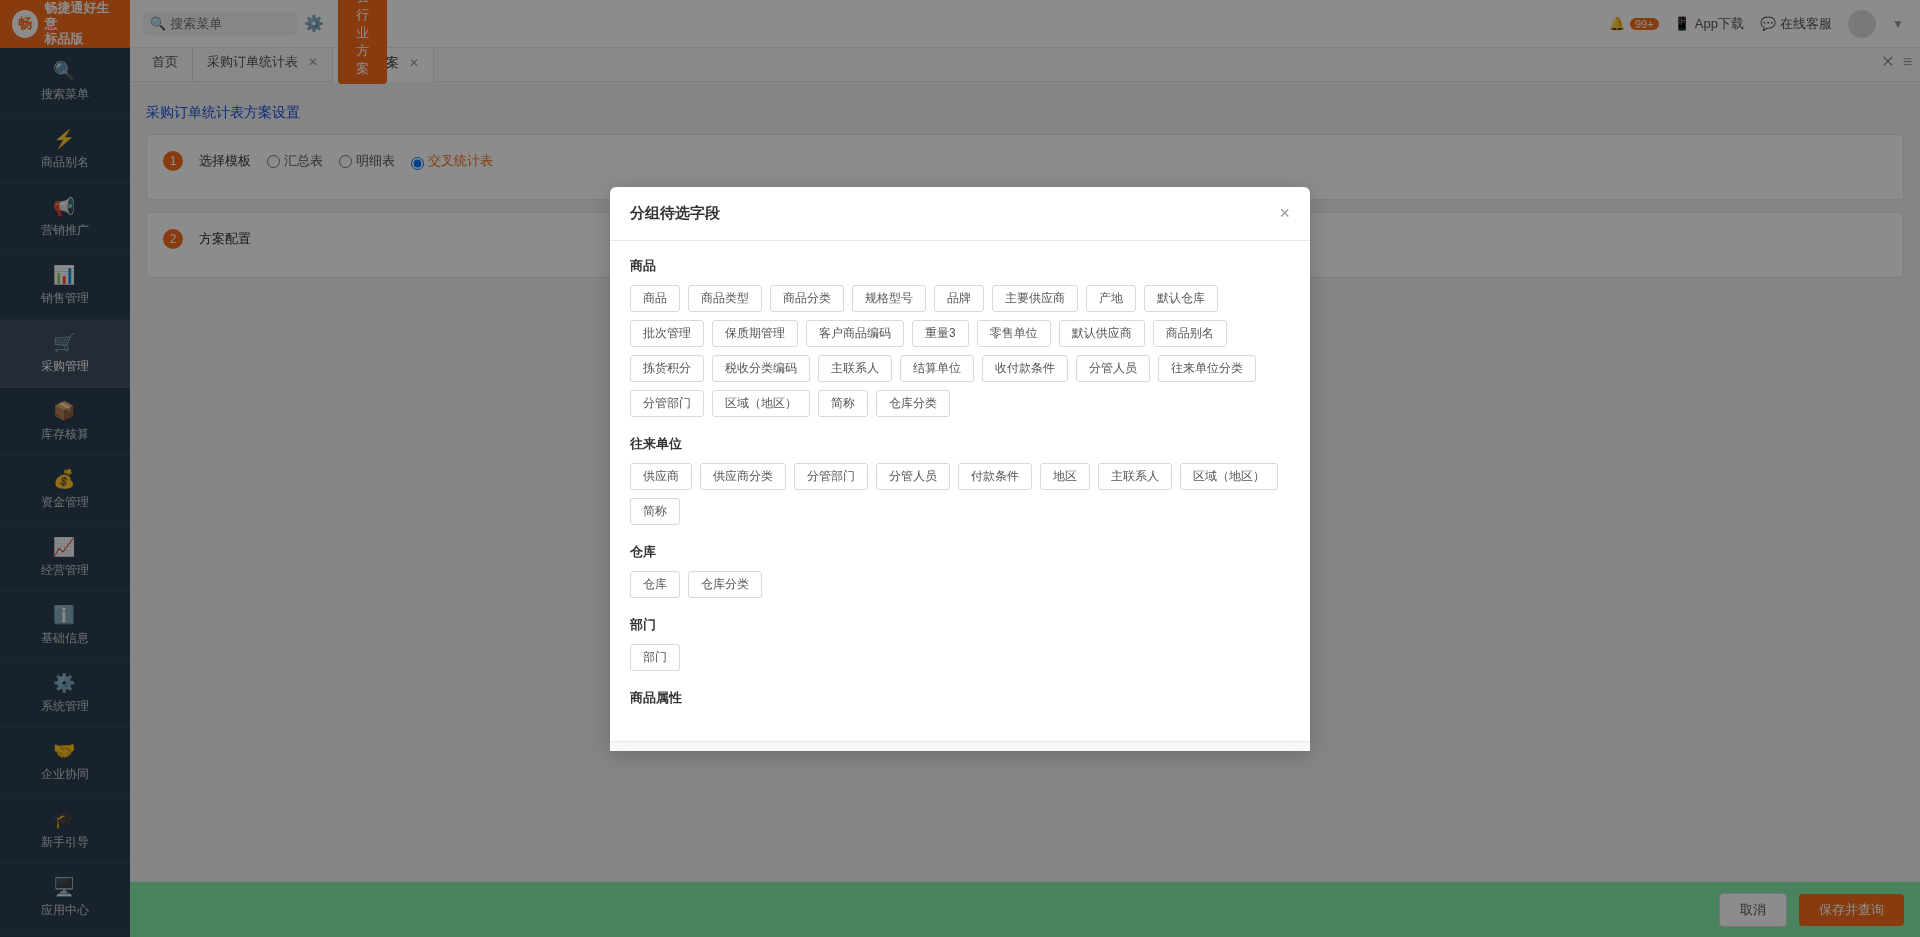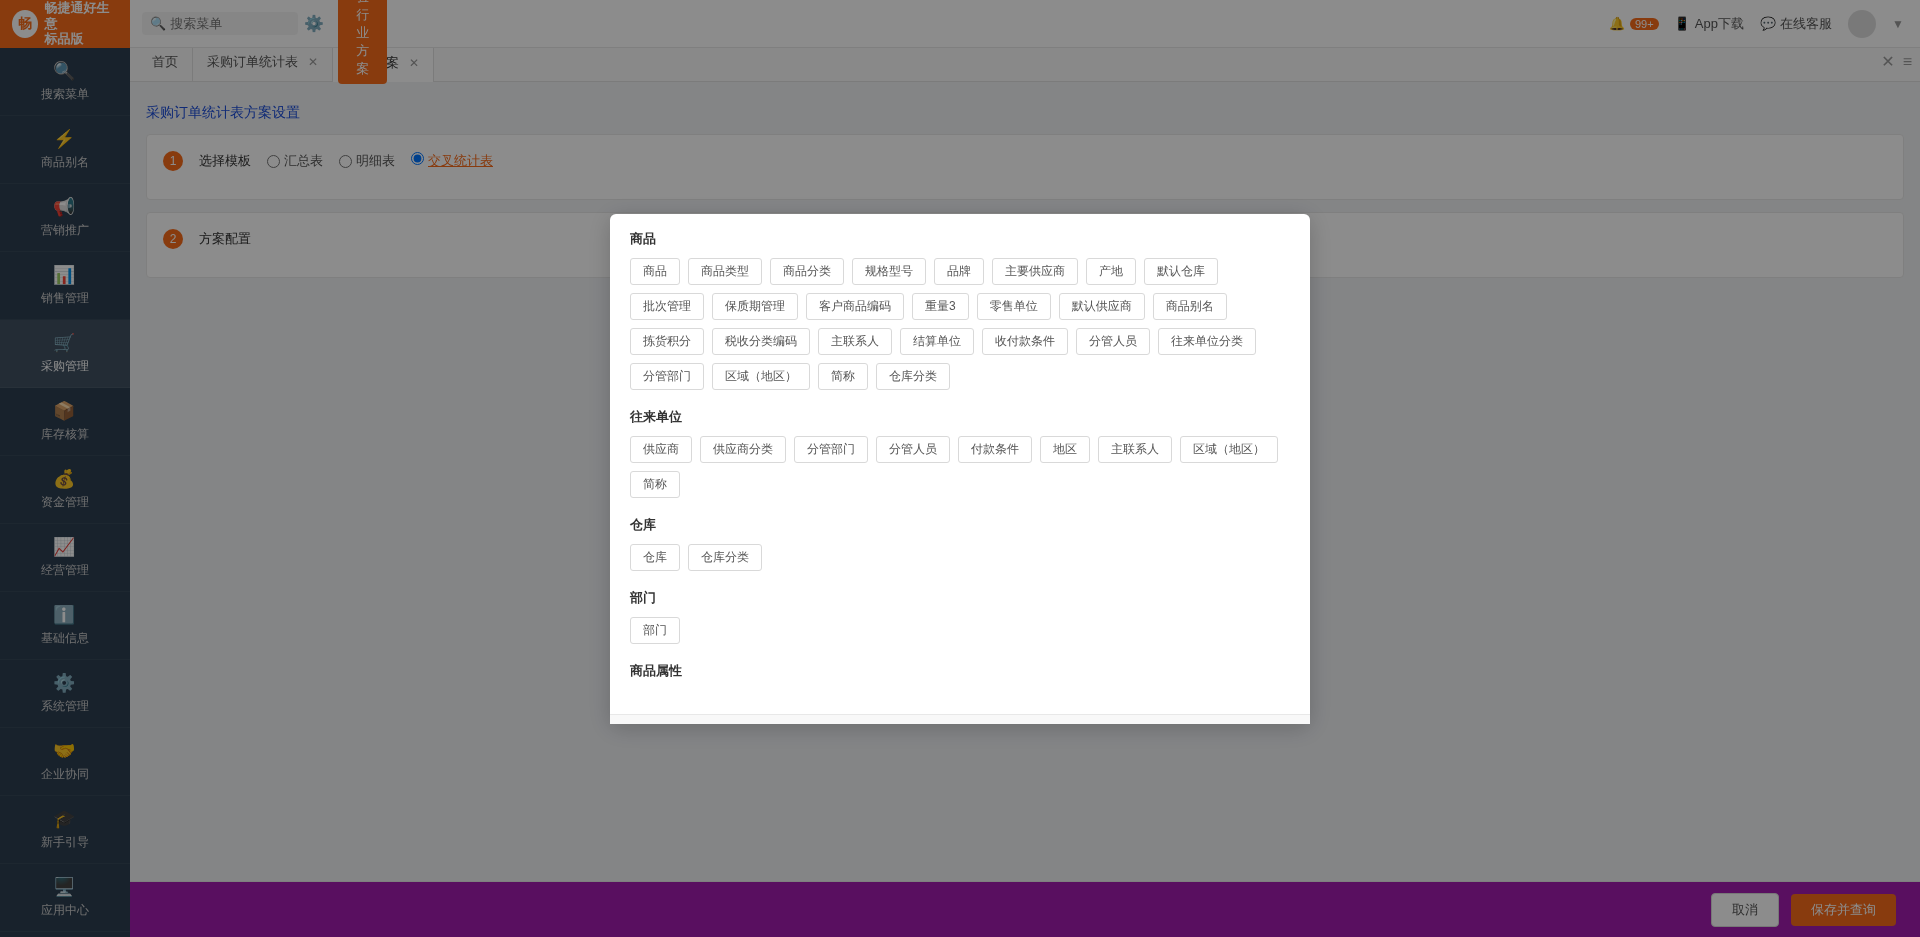--- a/index.html
+++ b/index.html
@@ -275,26 +275,26 @@
     }
     .field-tag.selected { border-color: #f76c1b; color: #f76c1b; background: #fff8f5; }
 
     
     .bottom-bar {
       position: fixed;
       bottom: 0;
       left: 130px;
       right: 0;
       height: 56px;
-      background: #a21caf;
+      background: #86efac;
       border-top: 1px solid #e8e8e8;
       display: flex;
       align-items: center;
       justify-content: flex-end;
-      padding: 0 24px;
+      padding: 0 16px;
       gap: 12px;
       z-index: 150;
     }
     .btn-cancel {
       border: 1px solid #d9d9d9;
       background: #fff;
       color: #555;
       padding: 7px 20px;
       border-radius: 4px;
       cursor: pointer;
@@ -431,40 +431,44 @@
   <div class="section-card">
     <div style="display:flex;align-items:center;gap:16px;margin-bottom:12px;">
       <span style="background:#f76c1b;color:#fff;border-radius:50%;width:20px;height:20px;display:inline-flex;align-items:center;justify-content:center;font-size:12px;">1</span>
       <span>选择模板</span>
       <label style="display:flex;align-items:center;gap:4px;color:#555;">
         <input type="radio" style=""> 汇总表
       </label>
       <label style="display:flex;align-items:center;gap:4px;color:#555;">
         <input type="radio" style=""> 明细表
       </label>
-      <label style="display:flex;align-items:flex-start;gap:4px;color:#f76c1b;text-decoration:underline;">
+      <label style="display:flex;align-items:flex-end;gap:4px;color:#f76c1b;">
         <input type="radio" checked="" style=""> 交叉统计表
       </label>
     </div>
   </div>
   <div class="section-card">
     <div style="display:flex;align-items:center;gap:16px;margin-bottom:12px;">
       <span style="background:#f76c1b;color:#fff;border-radius:50%;width:20px;height:20px;display:inline-flex;align-items:center;justify-content:center;font-size:12px;">2</span>
       <span>方案配置</span>
     </div>
   </div>
 </div>
 
 <div class="bottom-bar">
   <button class="btn-cancel">取消</button>
   <button class="btn-primary">保存并查询</button>
 </div>
 
 <div class="overlay">
   <div class="modal">
+    <div class="modal-header">
+      <span class="modal-title">分组待选字段</span>
+      <span class="modal-close">×</span>
+    </div>
     <div class="modal-body" id="modal-body-content">
 
     <div class="field-section">
           <div class="field-section-title">商品</div>
           <div class="field-tags">
             <div class="field-tag">商品</div>
             <div class="field-tag">商品类型</div>
             <div class="field-tag">商品分类</div>
             <div class="field-tag">规格型号</div>
             <div class="field-tag">品牌</div>

